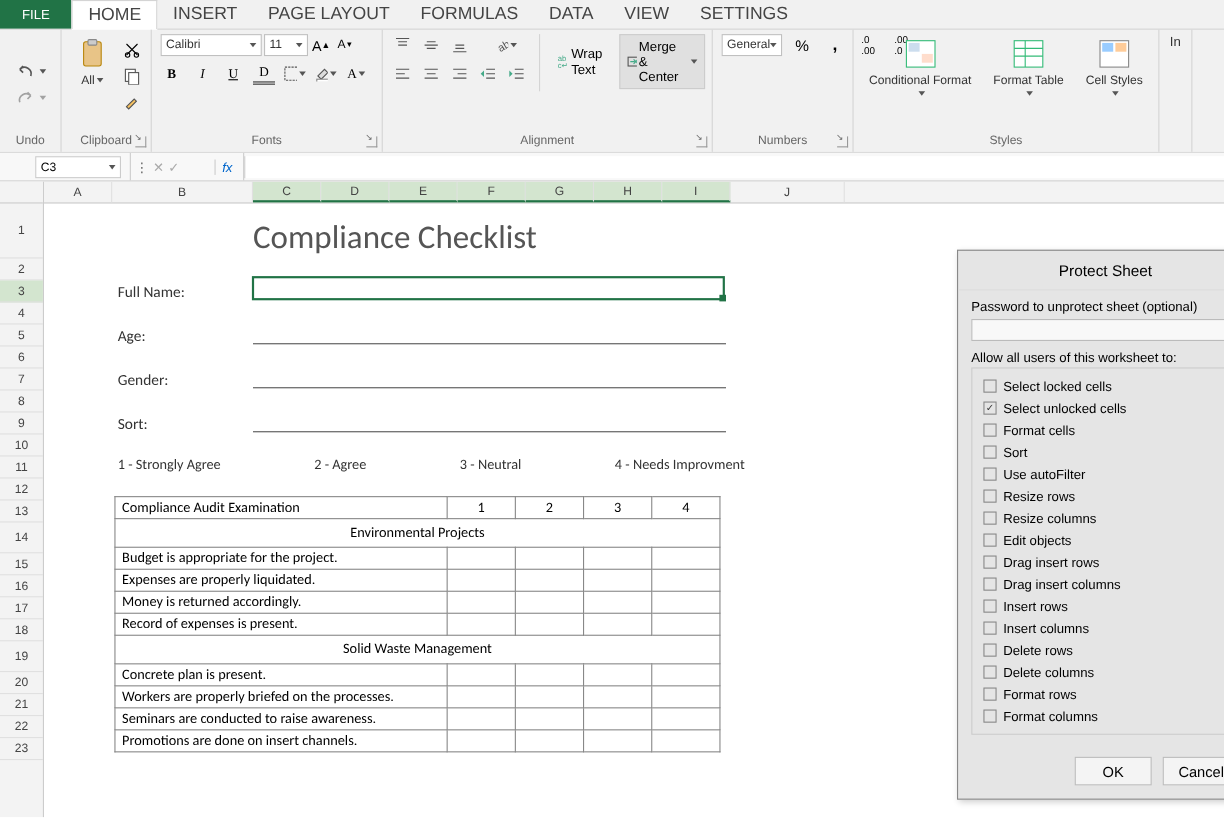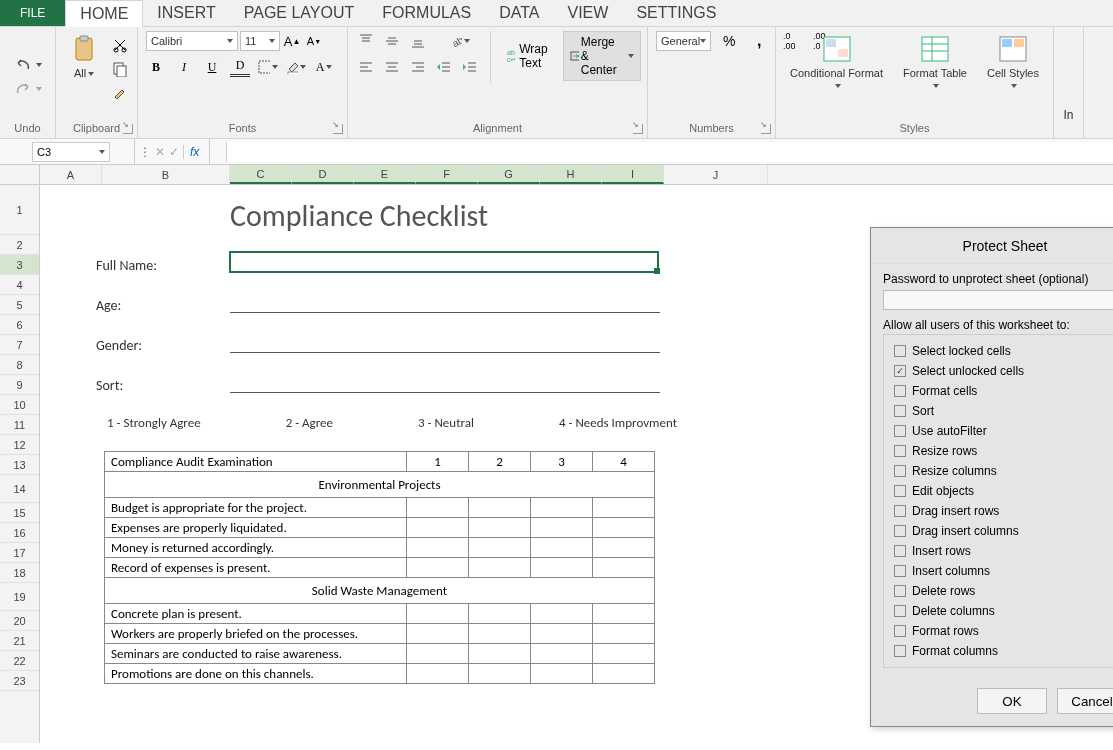--- a/index.html
+++ b/index.html
@@ -18,41 +18,41 @@
 .vbtn { display: flex; flex-direction: column; align-items: center; gap: 2px; padding: 2px 4px; cursor: pointer; }
 .vbtn .lbl { font-size: 11px; color: #333; text-align: center; line-height: 12px; }
 .caret-down { display: inline-block; border-left: 3px solid transparent; border-right: 3px solid transparent; border-top: 4px solid #555; vertical-align: middle; margin-left: 2px; }
 .small-stack { display: flex; flex-direction: column; gap: 4px; }
 .hstack { display: flex; gap: 2px; align-items: center; }
 .iconbox { width: 20px; height: 20px; display: flex; align-items: center; justify-content: center; }
 .big-icon { width: 32px; height: 32px; display: flex; align-items: center; justify-content: center; }
 .sel { background: #fff; border: 1px solid #c0c0c0; height: 20px; display: flex; align-items: center; padding: 0 4px; font-size: 11px; color: #333; }
 
 
-.formula-bar { display: flex; align-items: center; height: 26px; border-bottom: 1px solid #ccc; background: #f8f8f8; gap: 16px; }
+.formula-bar { display: flex; align-items: center; height: 26px; border-bottom: 1px solid #ccc; background: #f8f8f8; }
 .namebox { width: 78px; border: 1px solid #ccc; background: #fff; height: 20px; margin: 0 8px 0 32px; display: flex; align-items: center; padding: 0 4px; font-size: 11px; }
 .namebox .caret-down{margin-left:auto;}
-.fx-btn { width: 22px; text-align: center; color: #0066cc; font-style: italic; cursor: pointer; border-left: 1px solid #ccc; padding: 0 4px; }
+.fx-btn { width: 22px; text-align: center; color: #0066cc; font-style: italic; cursor: pointer; border-left: 1px solid #ccc; padding: 0 4px; margin-left: 28px; }
 .fbar-controls{display:flex;align-items:center;gap:4px;border-left:1px solid #ccc;border-right:1px solid #ccc;height:100%;padding:0 4px;}
 .vdots{letter-spacing:0;font-size:12px;color:#666;}
 .fx-input { flex: 1; border: none; border-left: 1px solid #ccc; height: 20px; padding: 0 6px; background: #fff; }
 
 
 .grid-wrap { display: flex; height: 578px; overflow: hidden; }
 .rowhdrs { width: 40px; background: #f3f3f3; border-right: 1px solid #ccc; flex-shrink:0;}
 .corner { height: 20px; border-bottom: 1px solid #ccc; background:#f3f3f3;}
 .rh { height: 20px; border-bottom: 1px solid #e0e0e0; display: flex; align-items: center; justify-content: center; font-size: 11px; color: #444; }
 .rh.active { background: #d3e5cf; }
 .cols-cells { flex: 1; overflow: hidden; }
 .colhdrs { display: flex; height: 20px; background: #f3f3f3; border-bottom: 1px solid #ccc; }
 .ch { border-right: 1px solid #e0e0e0; display: flex; align-items: center; justify-content: center; font-size: 11px; color: #444; }
 .ch.active { background: #d3e5cf; border-bottom: 2px solid #217346; }
 .sheet { position: relative; font-family: Calibri, sans-serif; }
 .title-cell { position: absolute; left: 190px; top: 12px; font-size: 30px; color: #555; }
-.label-cell { position: absolute; left: 56px; font-size: 14px; color: #333; }
+.label-cell { position: absolute; left: 67px; font-size: 14px; color: #333; }
 .underline-cell { position: absolute; border-bottom: 1px solid #555; height: 20px; }
 .sel-box { position: absolute; border: 2px solid #217346; background: rgba(255,255,255,0.01); }
 .sel-handle { position: absolute; width: 6px; height: 6px; background: #217346; right: -3px; bottom: -3px; }
 .tbl { position: absolute; left: 64px; border-collapse: collapse; }
 .tbl td { border: 1px solid #888; padding: 2px 6px; font-size: 13px; height: 18px; }
 .tbl .hdr td { font-weight: normal; }
 .tbl .sect td { text-align: center; height: 26px; }
 .tbl .numcol { width: 62px; text-align: center; }
 .tbl .itemcol { width: 302px; }
 
@@ -329,21 +329,21 @@
                 <rect x="16" y="4" width="10" height="8" fill="#fc9"></rect>
               </svg>
             </div>
           <span class="lbl"><span>Cell Styles</span><br><span class="caret-down"></span></span>
         </div>
       </div>
       <div class="group-label">Styles</div>
     </div>
 
     <div class="group" style="width:30px;">
-      <div class="group-content" style="justify-content:center;align-items:flex-end;">
+      <div class="group-content" style="justify-content:center;align-items:flex-start;">
         <span style="font-size:12px;color:#333;">In</span>
       </div>
       <div class="group-label">&nbsp;</div>
     </div>
   </div>
 </div>
 
 <div class="formula-bar">
   <div class="namebox">
       <span>C3</span>
@@ -488,21 +488,21 @@
               <td class="numcol"></td>
             </tr>
             <tr>
               <td class="itemcol">Seminars are conducted to raise awareness.</td>
               <td class="numcol"></td>
               <td class="numcol"></td>
               <td class="numcol"></td>
               <td class="numcol"></td>
             </tr>
             <tr>
-              <td class="itemcol">Promotions are done on this channels.</td>
+              <td class="itemcol">Promotions are done on insert channels.</td>
               <td class="numcol"></td>
               <td class="numcol"></td>
               <td class="numcol"></td>
               <td class="numcol"></td>
             </tr>
           </tbody>
       </table>
     </div>
   </div>
 </div>

